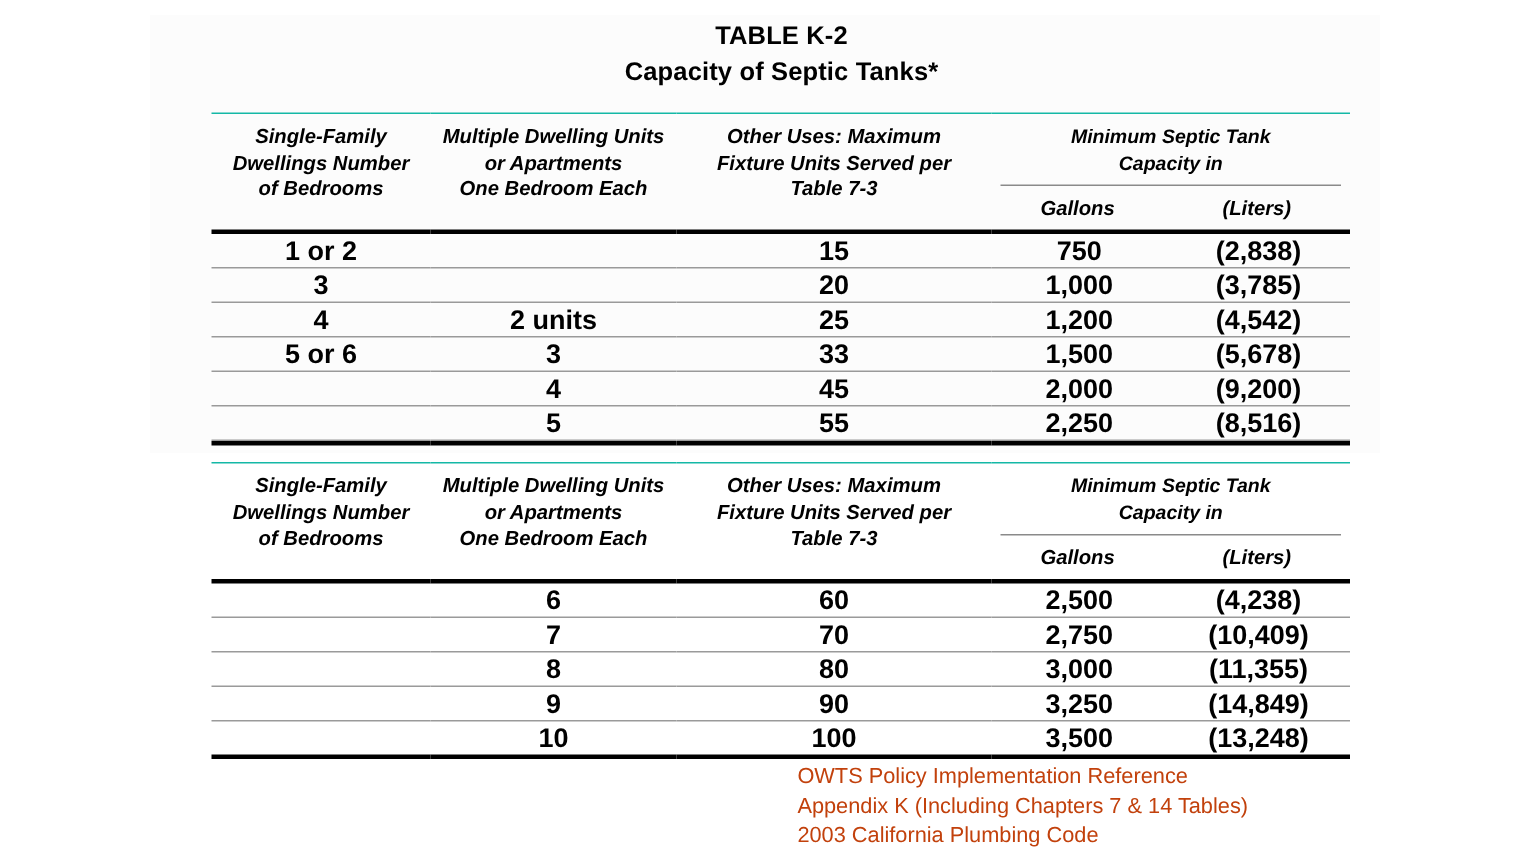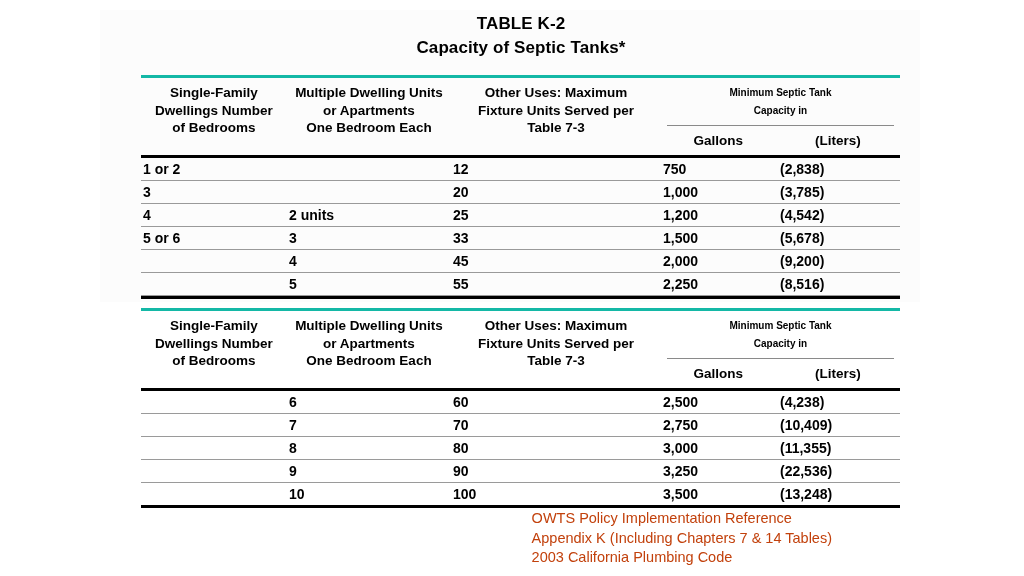--- a/index.html
+++ b/index.html
@@ -67,37 +67,38 @@
 
   .septic-table col.c1 { width: 146px; }
   .septic-table col.c2 { width: 164px; }
   .septic-table col.c3 { width: 210px; }
   .septic-table col.c4 { width: 117px; }
   .septic-table col.c5 { width: 122px; }
 
   .hdr-row > th {
     padding: 0;
     vertical-align: top;
-    border-top: 3px solid #14b8a6;
+    border-top: 1px solid #14b8a6;
+    font-style: italic;
   }
   .hdr-cell {
     font-size: 13.5px;
     line-height: 17.5px;
     text-align: center;
     padding: 6px 2px 5px;
     white-space: nowrap;
   }
   .hdr-cell.multiline { white-space: normal; }
 
   
   .cap-group {
     padding: 0 !important;
   }
   .cap-title {
-    font-size: 10px;
+    font-size: 13px;
     line-height: 17.5px;
     padding: 6px 2px 4px;
   }
   .cap-sub-rule {
     height: 1px;
     background: #8a8a8a;
     margin: 2px 6px 0 6px;
   }
   .cap-subs {
     display: flex;
@@ -115,23 +116,23 @@
 
   .hdr-bottom > td {
     border-top: 3px solid #000;
     padding: 0;
     height: 0;
     font-size: 0;
     line-height: 0;
   }
 
   .data-row > td {
-    font-size: 14px;
+    font-size: 18px;
     line-height: 17px;
-    text-align: left;
+    text-align: center;
     padding: 3px 2px 2px;
     border-bottom: 1px solid #9a9a9a;
     white-space: nowrap;
     height: 17px;
   }
   .data-row.last > td {
     border-bottom: none;
   }
 
   .table-foot > td {
@@ -217,21 +218,21 @@
         </th>
       </tr>
       <tr class="hdr-bottom">
         <td colspan="5"></td>
       </tr>
     </thead>
     <tbody>
       <tr class="data-row">
         <td>1 or 2</td>
         <td></td>
-        <td>12</td>
+        <td>15</td>
         <td>750</td>
         <td>(2,838)</td>
       </tr>
       <tr class="data-row">
         <td>3</td>
         <td></td>
         <td>20</td>
         <td>1,000</td>
         <td>(3,785)</td>
       </tr>
@@ -336,21 +337,21 @@
         <td>8</td>
         <td>80</td>
         <td>3,000</td>
         <td>(11,355)</td>
       </tr>
       <tr class="data-row">
         <td></td>
         <td>9</td>
         <td>90</td>
         <td>3,250</td>
-        <td>(22,536)</td>
+        <td>(14,849)</td>
       </tr>
       <tr class="data-row last">
         <td></td>
         <td>10</td>
         <td>100</td>
         <td>3,500</td>
         <td>(13,248)</td>
       </tr>
       <tr class="table-foot thick-only">
         <td colspan="5"></td>

